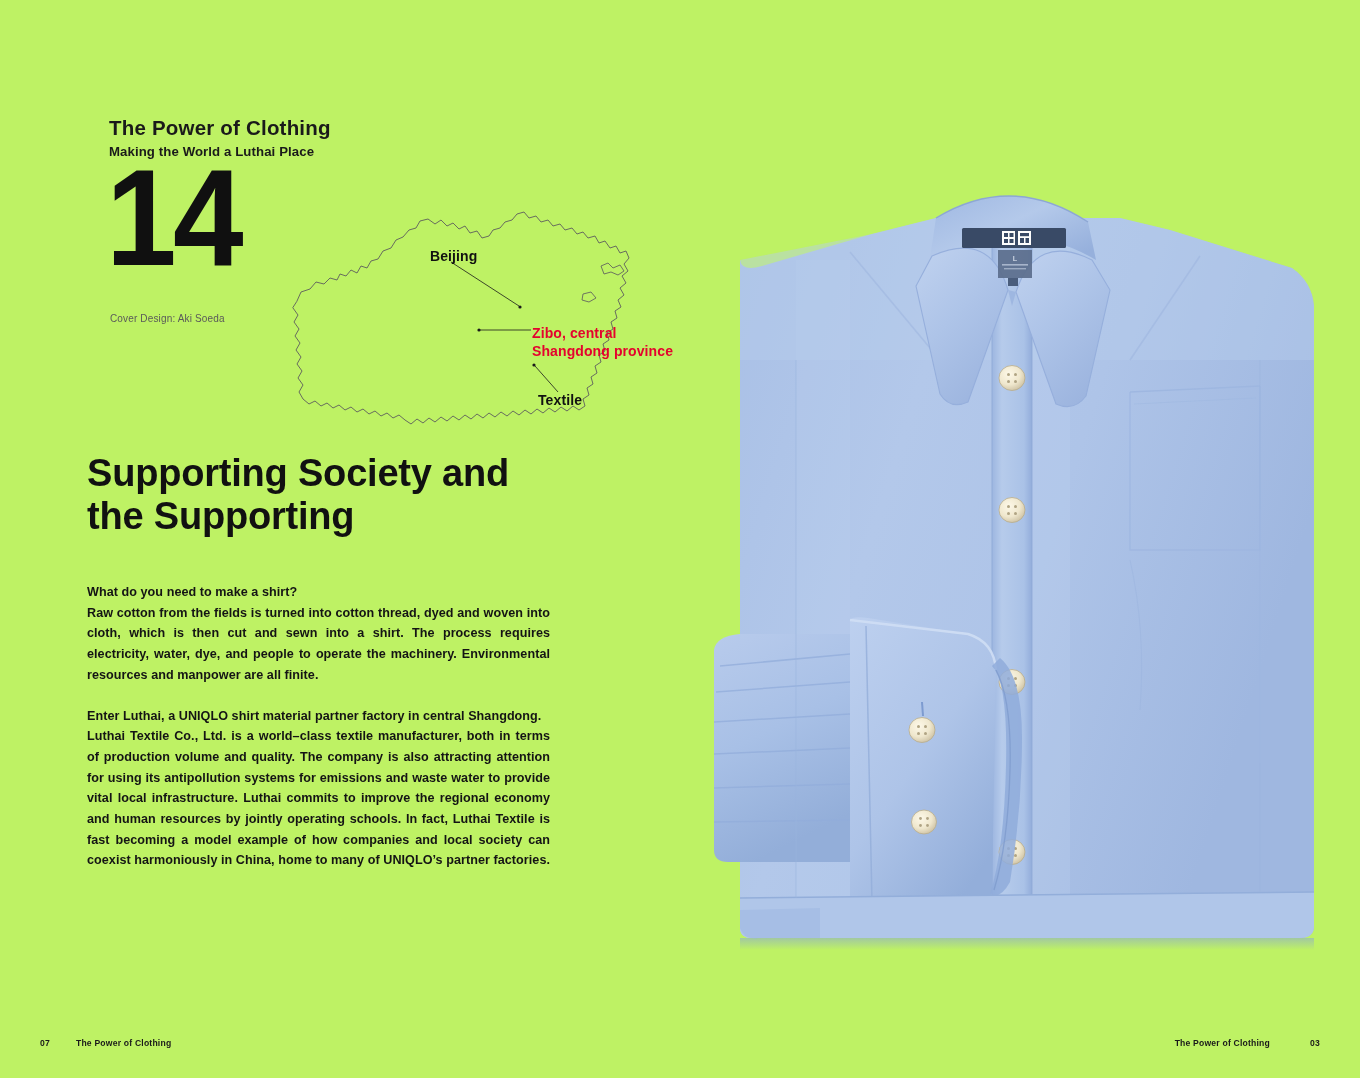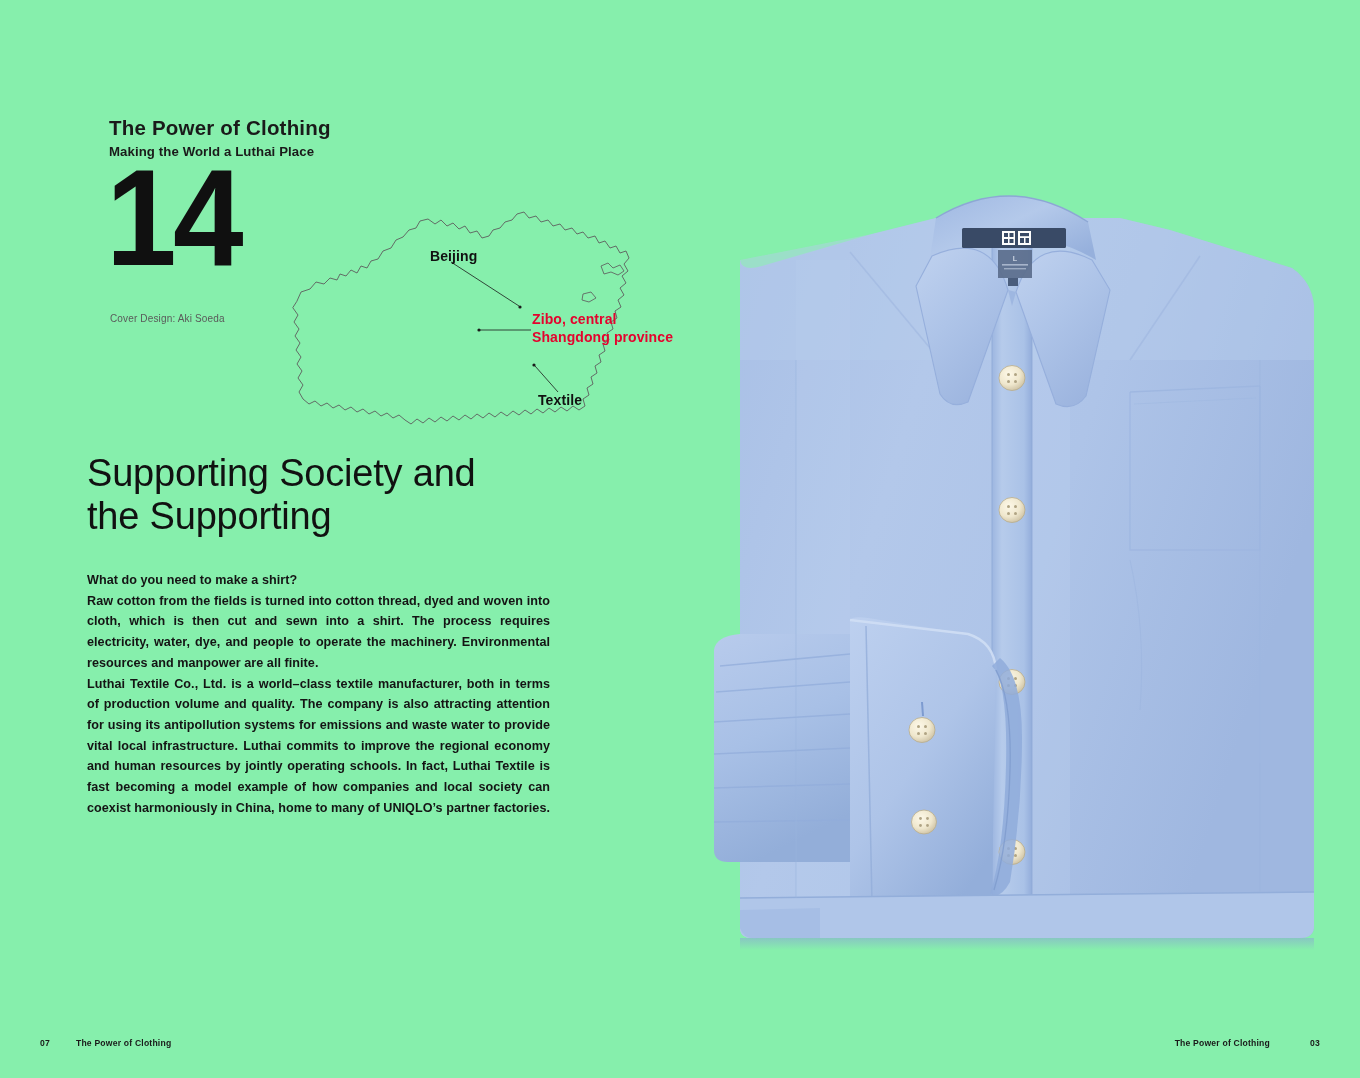--- a/index.html
+++ b/index.html
@@ -12,21 +12,21 @@
     height: 1078px;
     font-family: "Liberation Sans", sans-serif;
     -webkit-font-smoothing: antialiased;
     overflow: hidden;
     position: relative;
   }
 
   .spread {
     position: absolute;
     inset: 0;
-    background: #86efac;
+    background: #bef264;
   }
 
   
   .page-left {
     position: absolute;
     left: 0; top: 0;
     width: 680px; height: 1078px;
   }
 
   .kicker-block {
@@ -94,33 +94,33 @@
     font-size: 14px;
     font-weight: 700;
     color: #111;
     letter-spacing: 0.1px;
     white-space: nowrap;
     line-height: 1.28;
   }
   .map-label.beijing { left: 147px; top: 42px; }
   .map-label.shanghai { left: 255px; top: 186px; }
   .map-label.zibo {
-    left: 249px; top: 104px;
+    left: 249px; top: 118px;
     color: #e4032e;
     line-height: 1.3;
   }
 
   
   .headline {
     position: absolute;
     left: 87px;
     top: 452px;
     width: 470px;
     font-size: 38px;
-    font-weight: 400;
+    font-weight: 700;
     color: #111111;
     line-height: 1.12;
     letter-spacing: -0.2px;
     font-stretch: condensed;
   }
   .headline span { display: block; }
 
   
   .body-copy {
     position: absolute;
@@ -128,21 +128,21 @@
     top: 566px;
     width: 463px;
   }
   .para {
     font-size: 12.6px;
     font-weight: 700;
     color: #141414;
     line-height: 20.7px;
     text-align: justify;
     letter-spacing: 0.05px;
-    margin: 4px 0 20px 0;
+    margin: 16px 0 20px 0;
   }
   .para.lead-line { text-align: left; }
   .para:last-child { margin-bottom: 0; }
 
   
   .page-right {
     position: absolute;
     left: 680px; top: 0;
     width: 680px; height: 1078px;
   }
@@ -246,20 +246,21 @@
     </div>
 
     <div class="headline">
       <span>Supporting Society and</span>
       <span>the Supporting</span>
     </div>
 
     <div class="body-copy">
       <p class="para lead-line">What do you need to make a shirt?</p>
       <p class="para" style="margin-top:-20px">Raw cotton from the fields is turned into cotton thread, dyed and woven into cloth, which is then cut and sewn into a shirt. The process requires electricity, water, dye, and people to operate the machinery. Environmental resources and manpower are all finite.</p>
+      <p class="para lead-line">Enter Luthai, a UNIQLO shirt material partner factory in central Shangdong.</p>
       <p class="para" style="margin-top:-20px">Luthai Textile Co., Ltd. is a world–class textile manufacturer, both in terms of production volume and quality. The company is also attracting attention for using its antipollution systems for emissions and waste water to provide vital local infrastructure. Luthai commits to improve the regional economy and human resources by jointly operating schools. In fact, Luthai Textile is fast becoming a model example of how companies and local society can coexist harmoniously in China, home to many of UNIQLO’s partner factories.</p>
     </div>
   </div>
 
   <div class="page-right">
     <div class="shirt-stage">
       <svg viewBox="0 0 640 840" xmlns="http://www.w3.org/2000/svg">
         <defs>
           <linearGradient id="gBody" x1="0" y1="0" x2="1" y2="0.4">
             <stop offset="0" stop-color="#a9c0e6"></stop>

